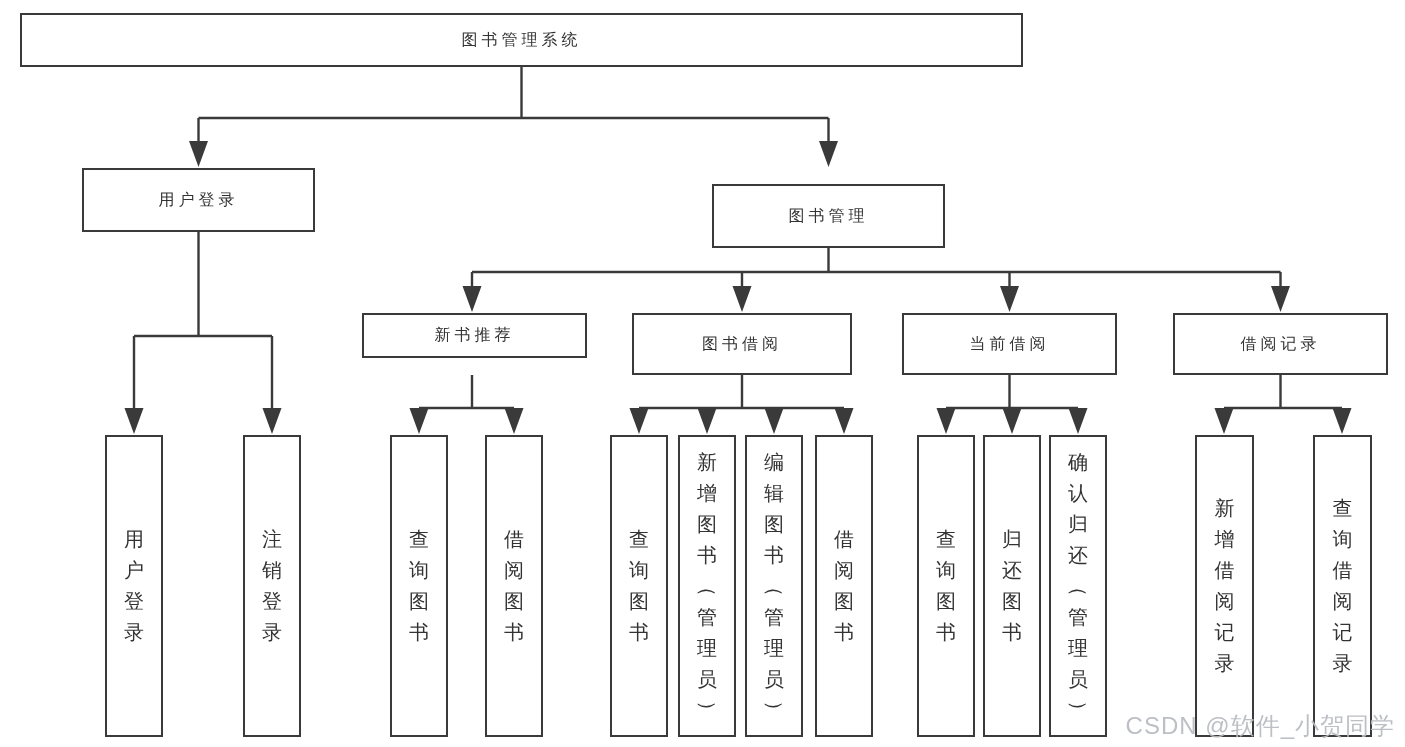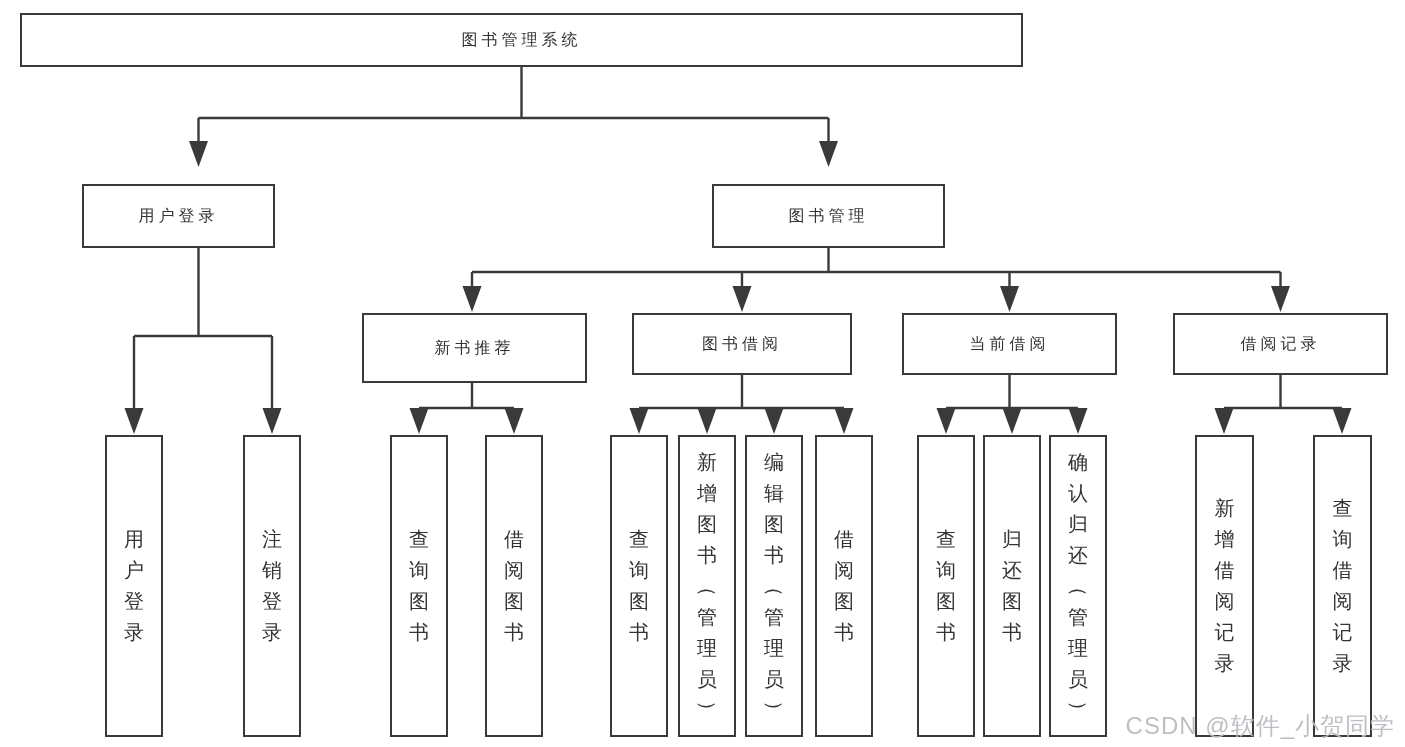--- a/index.html
+++ b/index.html
@@ -51,24 +51,24 @@
       M419 434 L409.5 408 L428.5 408 Z  M514 434 L504.5 408 L523.5 408 Z
       M639 434 L629.5 408 L648.5 408 Z  M707 434 L697.5 408 L716.5 408 Z
       M774 434 L764.5 408 L783.5 408 Z  M844 434 L834.5 408 L853.5 408 Z
       M946 434 L936.5 408 L955.5 408 Z  M1012 434 L1002.5 408 L1021.5 408 Z
       M1078 434 L1068.5 408 L1087.5 408 Z
       M1224 434 L1214.5 408 L1233.5 408 Z  M1342 434 L1332.5 408 L1351.5 408 Z"></path>
   </svg>
 
   <div class="box hbox" style="left:20px;top:13px;width:1003px;height:54px">图书管理系统</div>
 
-  <div class="box hbox" style="left:82px;top:184px;width:193px;height:64px">用户登录</div>
+  <div class="box hbox" style="left:82px;top:168px;width:233px;height:64px">用户登录</div>
   <div class="box hbox" style="left:712px;top:184px;width:233px;height:64px">图书管理</div>
 
-  <div class="box hbox" style="left:362px;top:313px;width:225px;height:70px">新书推荐</div>
+  <div class="box hbox" style="left:362px;top:313px;width:225px;height:45px">新书推荐</div>
   <div class="box hbox" style="left:902px;top:313px;width:215px;height:62px">当前借阅</div>
   <div class="box hbox" style="left:632px;top:313px;width:220px;height:62px">图书借阅</div>
   <div class="box hbox" style="left:1173px;top:313px;width:215px;height:62px">借阅记录</div>
 
   <div class="box vbox" style="left:105px;top:435px;width:58px;height:302px">
       <span class="vchar">用</span>
       <span class="vchar">户</span>
       <span class="vchar">登</span>
       <span class="vchar">录</span>
     </div>

